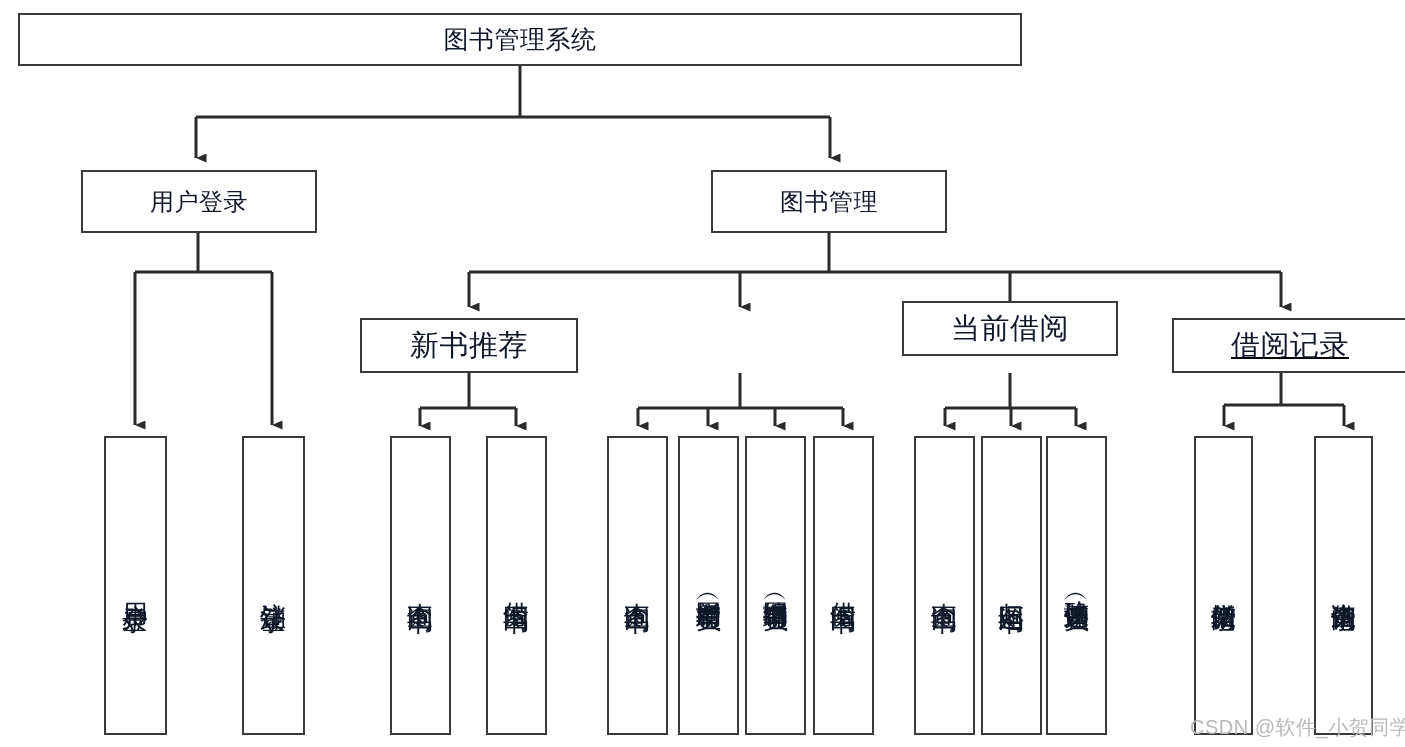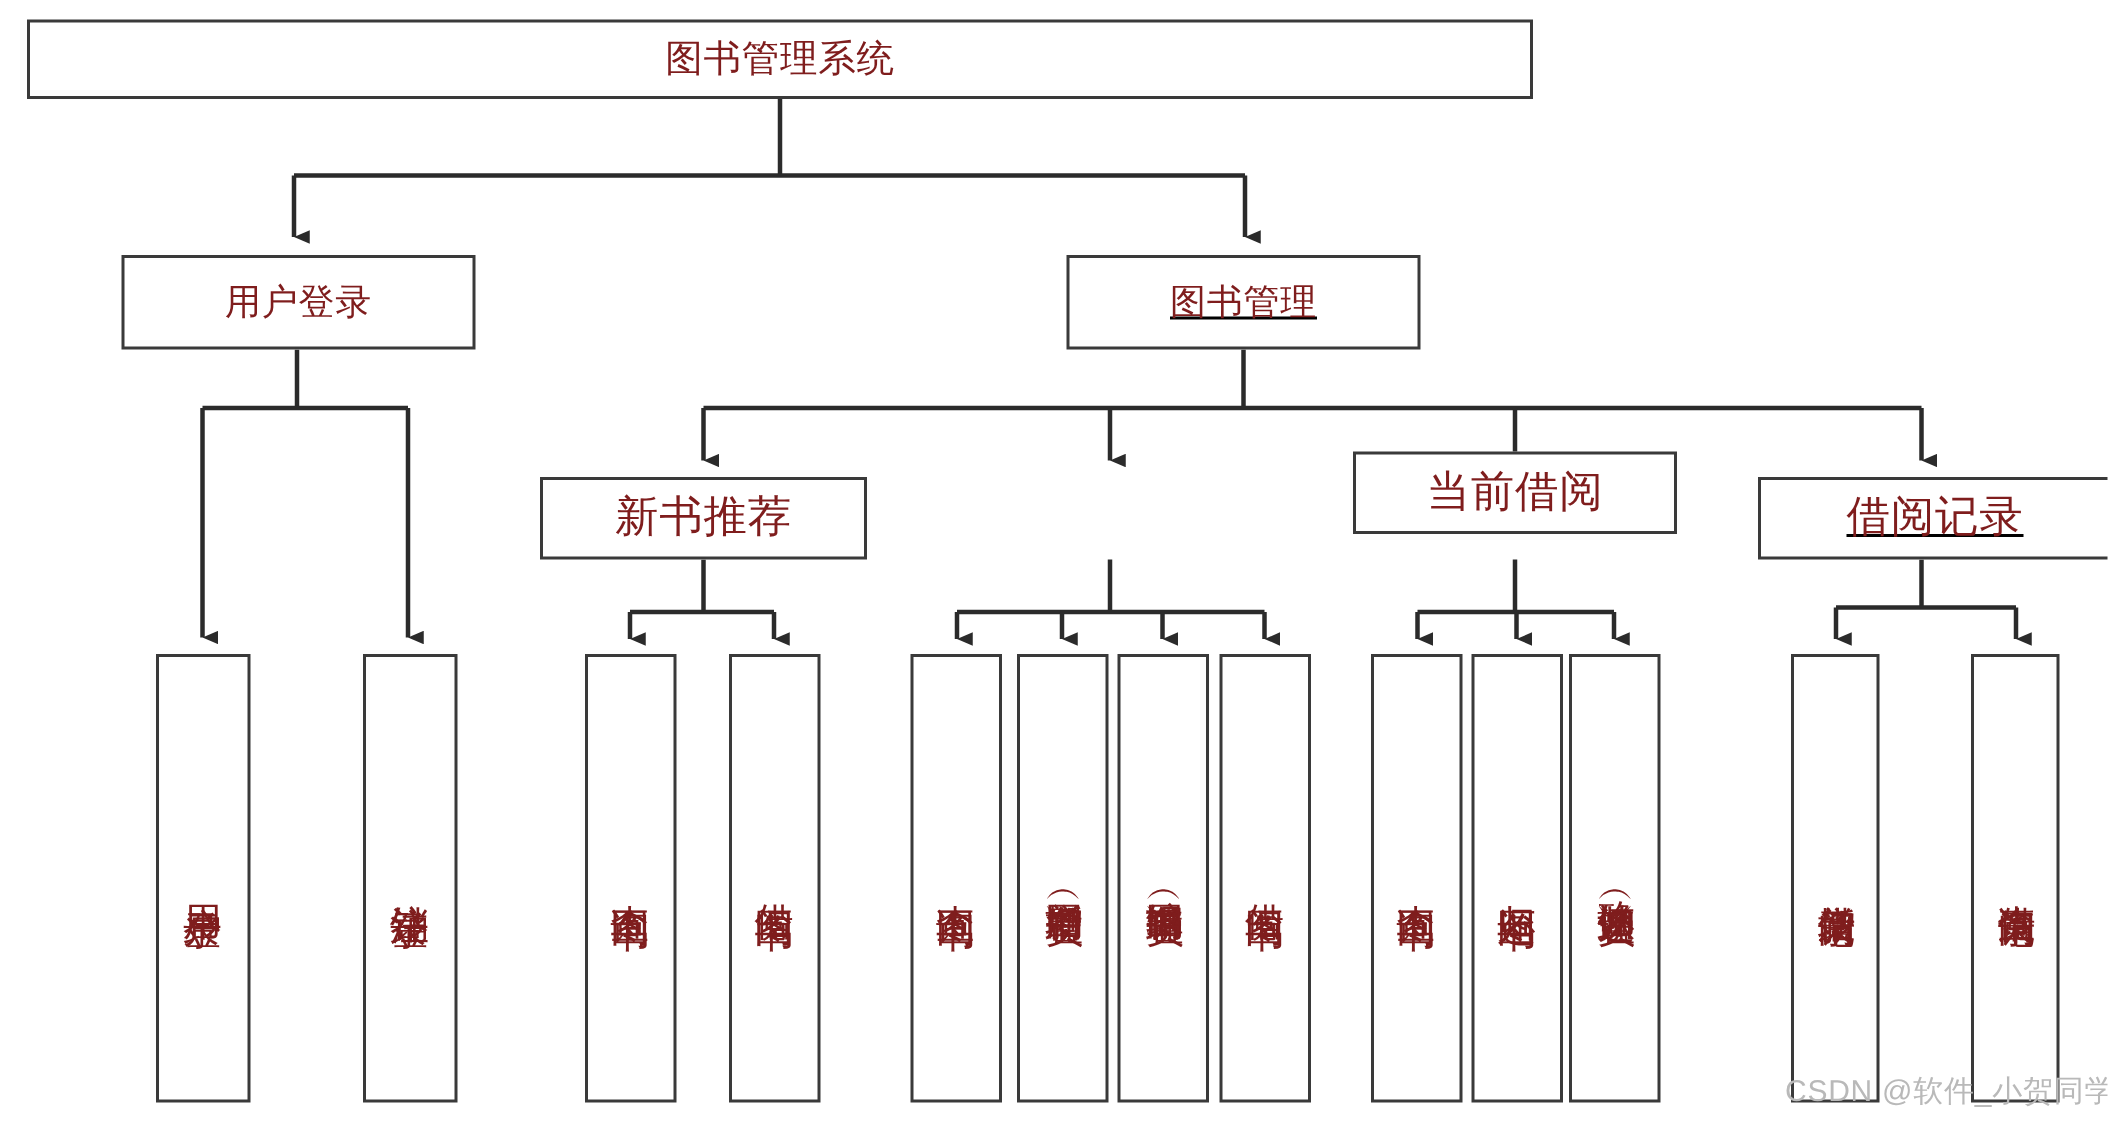--- a/index.html
+++ b/index.html
@@ -31,21 +31,21 @@
     position: absolute;
     box-sizing: border-box;
     background: #ffffff;
     border: 2.5px solid #3a3a3a;
     display: flex;
     align-items: center;
     justify-content: center;
     z-index: 3;
   }
   .node-label {
-    color: #7f1d1d;
+    color: #0f172a;
     text-align: right;
     line-height: 1.22;
     letter-spacing: 0.5px;
     white-space: pre;
   }
   .node.level1 .node-label { font-size: 25px; }
   .node.level2 .node-label { font-size: 24px; }
   .node.level3 .node-label { font-size: 29px; }
   .node.leaf {
     align-items: center;
@@ -132,21 +132,21 @@
   </svg>
 
   <div class="node level1" style="left:18px; top:13px; width:1004px; height:53px;">
     <span class="node-label">图书管理系统</span>
   </div>
 
   <div class="node level2" style="left:81px; top:170px; width:236px; height:63px;">
     <span class="node-label">用户登录</span>
   </div>
 
-  <div class="node level2" style="left:711px; top:170px; width:236px; height:63px;text-decoration:underline;">
+  <div class="node level2" style="left:711px; top:170px; width:236px; height:63px;">
     <span class="node-label">图书管理</span>
   </div>
 
   <div class="node level3" style="left:360px; top:318px; width:218px; height:55px;">
     <span class="node-label">新书推荐</span>
   </div>
 
 
   <div class="node level3" style="left:902px; top:301px; width:216px; height:55px;">
     <span class="node-label">当前借阅</span>

